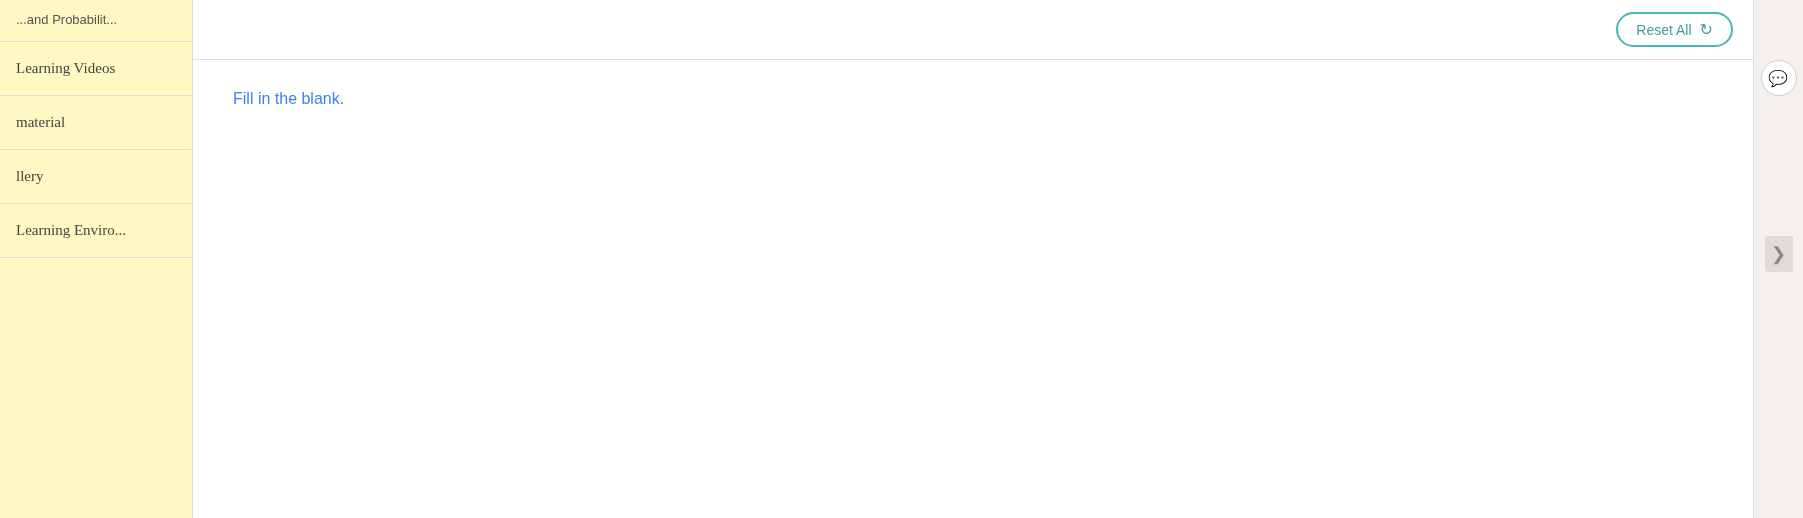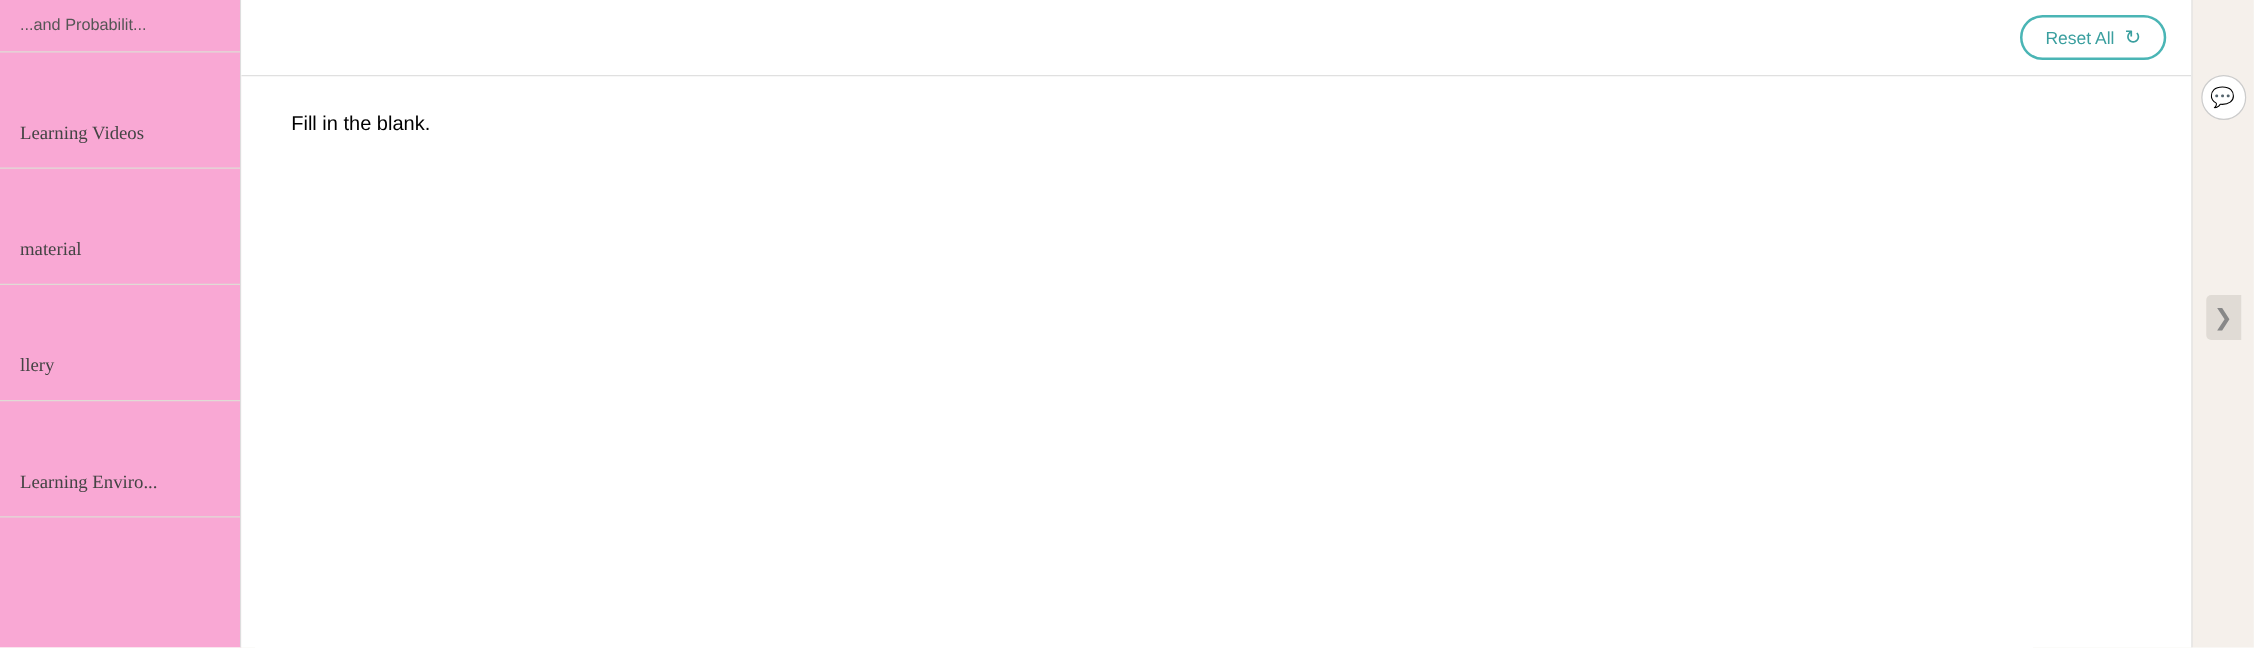--- a/index.html
+++ b/index.html
@@ -14,27 +14,26 @@
       display: flex;
       width: 1803px;
       height: 518px;
       overflow: hidden;
     }
 
     
     .sidebar {
       width: 193px;
       min-width: 193px;
-      background-color: #f9a8d4;
+      background-color: #fef9c3;
       border-right: 1px solid #ddd;
       display: flex;
       flex-direction: column;
       height: 518px;
       overflow: hidden;
-      gap: 39px;
     }
 
     .sidebar-item {
       padding: 18px 16px;
       font-size: 15px;
       color: #444;
       cursor: pointer;
       border-bottom: 1px solid #e0dbd5;
       display: flex;
       align-items: center;
@@ -94,21 +93,21 @@
       font-size: 16px;
     }
 
     .question-area {
       padding: 30px 40px;
       flex: 1;
     }
 
     .question-instruction {
       font-size: 16px;
-      color: #000000;
+      color: #3b82f6;
       margin-bottom: 40px;
       font-family: Arial, sans-serif;
     }
 
     .question-text {
       font-size: 16px;
       color: #333;
       line-height: 1.8;
       font-family: Arial, sans-serif;
     }

